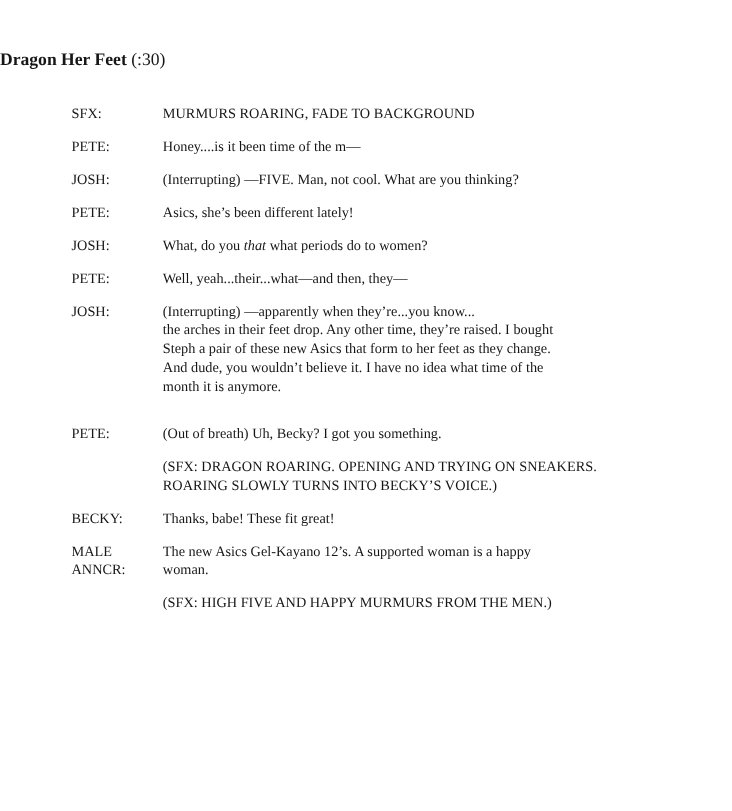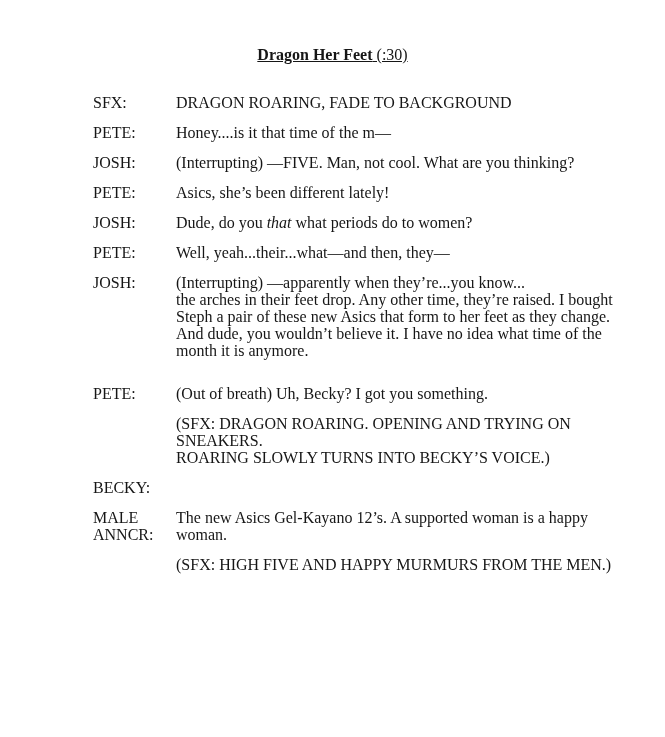--- a/index.html
+++ b/index.html
@@ -14,36 +14,35 @@
     font-family: "Liberation Serif", serif;
     overflow: hidden;
   }
   .page {
     box-sizing: border-box;
     width: 665px;
     height: 737px;
     padding-top: 46px;
   }
   .title {
-    text-align: center;
+    text-align: left;
     font-size: 16px;
     line-height: 18px;
     margin: 0 0 30px 0;
     white-space: pre-wrap;
-    text-decoration: underline;
   }
   .title .title-main {
     font-weight: bold;
   }
   .title .title-duration {
     font-weight: normal;
   }
   .script {
-    margin-left: 93px;
-    font-size: 16px;
+    margin-left: 65px;
+    font-size: 13px;
     line-height: 17px;
   }
   .row {
     display: flex;
     margin-bottom: 13px;
   }
   .speaker {
     flex: 0 0 83px;
     width: 83px;
     white-space: pre-wrap;
@@ -60,41 +59,41 @@
 <body>
 
 <div class="page">
 
   <h1 class="title"><span class="title-main">Dragon Her Feet</span><span class="title-duration"> (:30)</span></h1>
 
   <div class="script">
 
     <div class="row">
       <div class="speaker">SFX:</div>
-      <div class="dialogue">DRAGON ROARING, FADE TO BACKGROUND</div>
+      <div class="dialogue">MURMURS ROARING, FADE TO BACKGROUND</div>
     </div>
 
     <div class="row">
       <div class="speaker">PETE:</div>
-      <div class="dialogue">Honey....is it that time of the m—</div>
+      <div class="dialogue">Honey....is it been time of the m—</div>
     </div>
 
     <div class="row">
       <div class="speaker">JOSH:</div>
       <div class="dialogue">(Interrupting) —FIVE. Man, not cool. What are you thinking?</div>
     </div>
 
     <div class="row">
       <div class="speaker">PETE:</div>
       <div class="dialogue">Asics, she’s been different lately!</div>
     </div>
 
     <div class="row">
       <div class="speaker">JOSH:</div>
-      <div class="dialogue"><span>Dude, do you </span><em>that</em><span> what periods do to women?</span></div>
+      <div class="dialogue"><span>What, do you </span><em>that</em><span> what periods do to women?</span></div>
     </div>
 
     <div class="row">
       <div class="speaker">PETE:</div>
       <div class="dialogue">Well, yeah...their...what—and then, they—</div>
     </div>
 
     <div class="row">
       <div class="speaker">JOSH:</div>
       <div class="dialogue">(Interrupting) —apparently when they’re...you know...
@@ -114,20 +113,21 @@
     </div>
 
     <div class="row">
       <div class="speaker"></div>
       <div class="dialogue">(SFX: DRAGON ROARING. OPENING AND TRYING ON SNEAKERS.
 ROARING SLOWLY TURNS INTO BECKY’S VOICE.)</div>
     </div>
 
     <div class="row">
       <div class="speaker">BECKY:</div>
+      <div class="dialogue">Thanks, babe! These fit great!</div>
     </div>
 
     <div class="row">
       <div class="speaker">MALE
 ANNCR:</div>
       <div class="dialogue">The new Asics Gel-Kayano 12’s. A supported woman is a happy
 woman.</div>
     </div>
 
     <div class="row">

